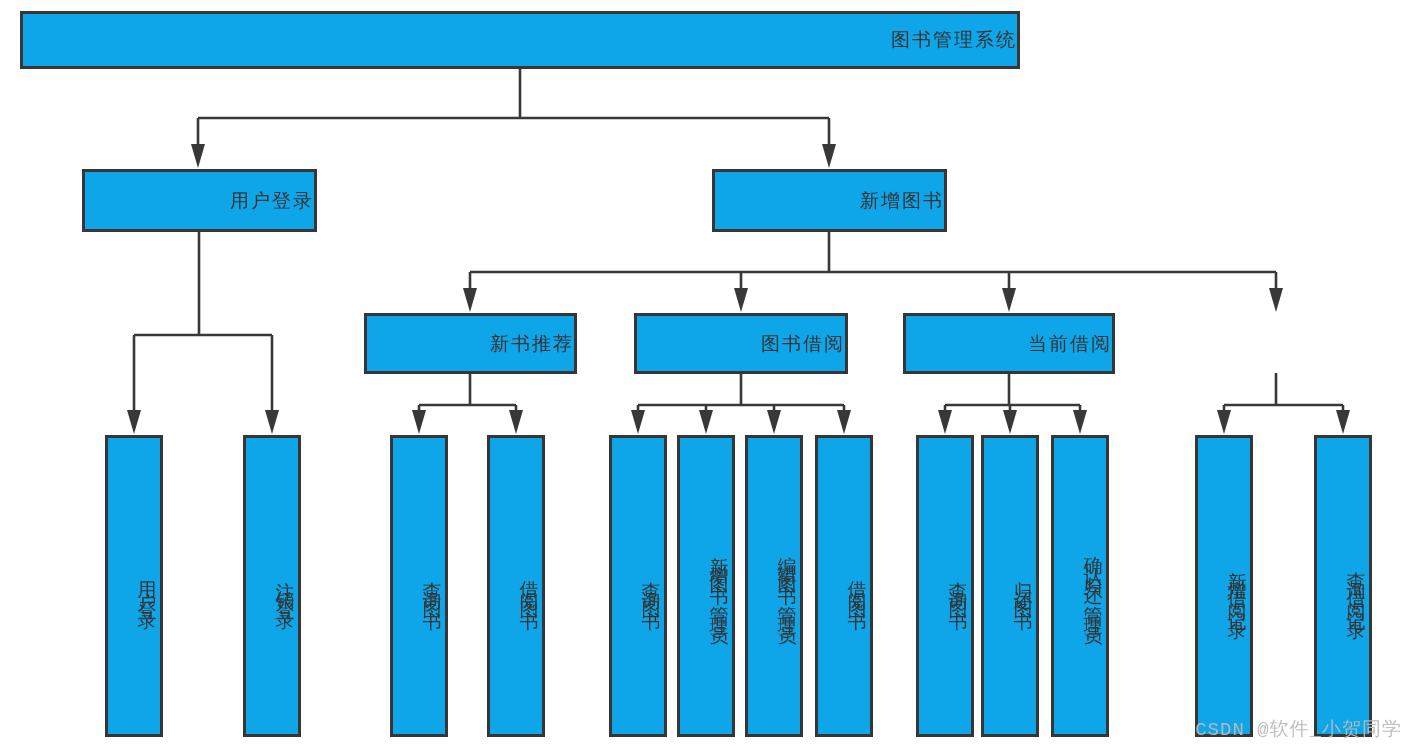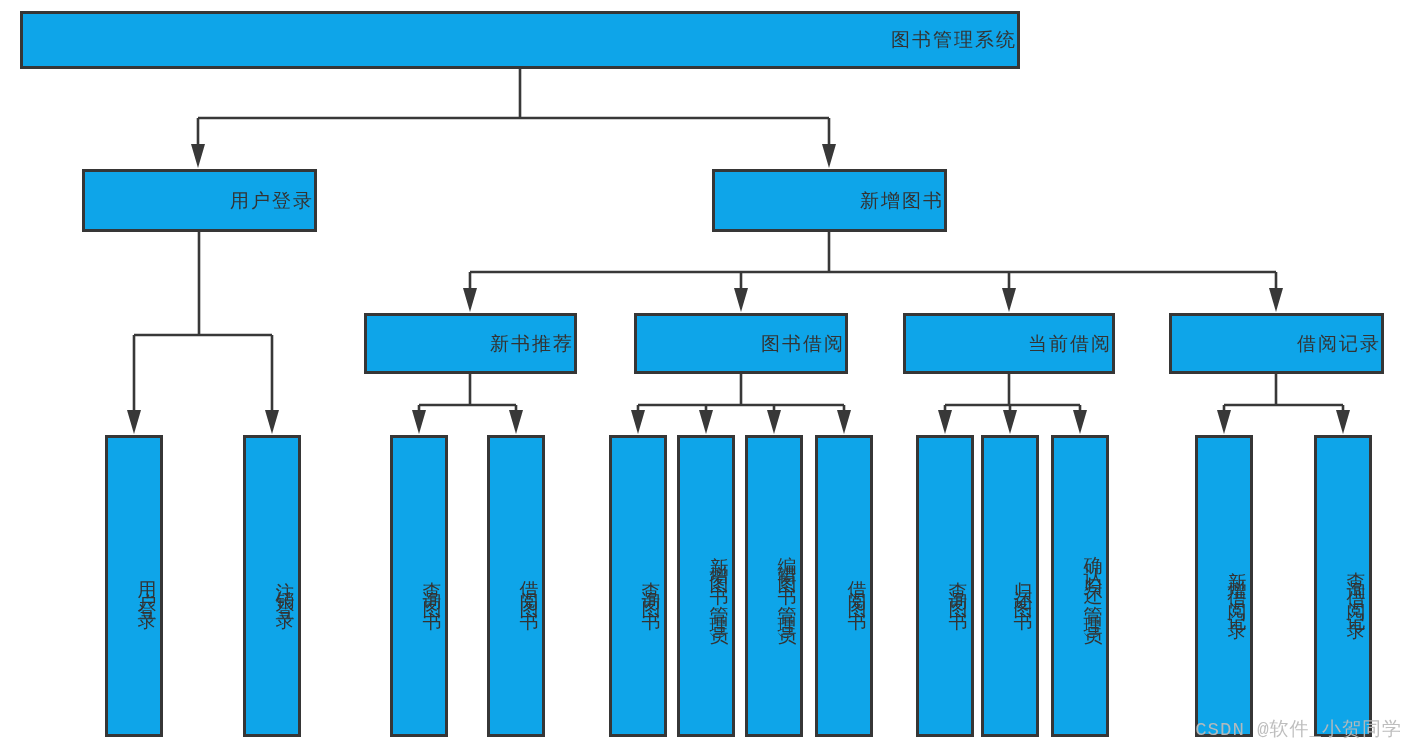--- a/index.html
+++ b/index.html
@@ -143,23 +143,20 @@
 
   <div class="box s-newbook">
     <span class="h-label">新书推荐</span>
   </div>
   <div class="box s-borrow">
     <span class="h-label">图书借阅</span>
   </div>
   <div class="box s-current">
     <span class="h-label">当前借阅</span>
   </div>
-  <div class="box s-record">
-    <span class="h-label">借阅记录</span>
-  </div>
 
   <div class="box leaf l1">
     <span class="v-label">用户登录</span>
   </div>
   <div class="box leaf l2">
     <span class="v-label">注销登录</span>
   </div>
 
   <div class="box leaf l3">
     <span class="v-label">查询图书</span>

